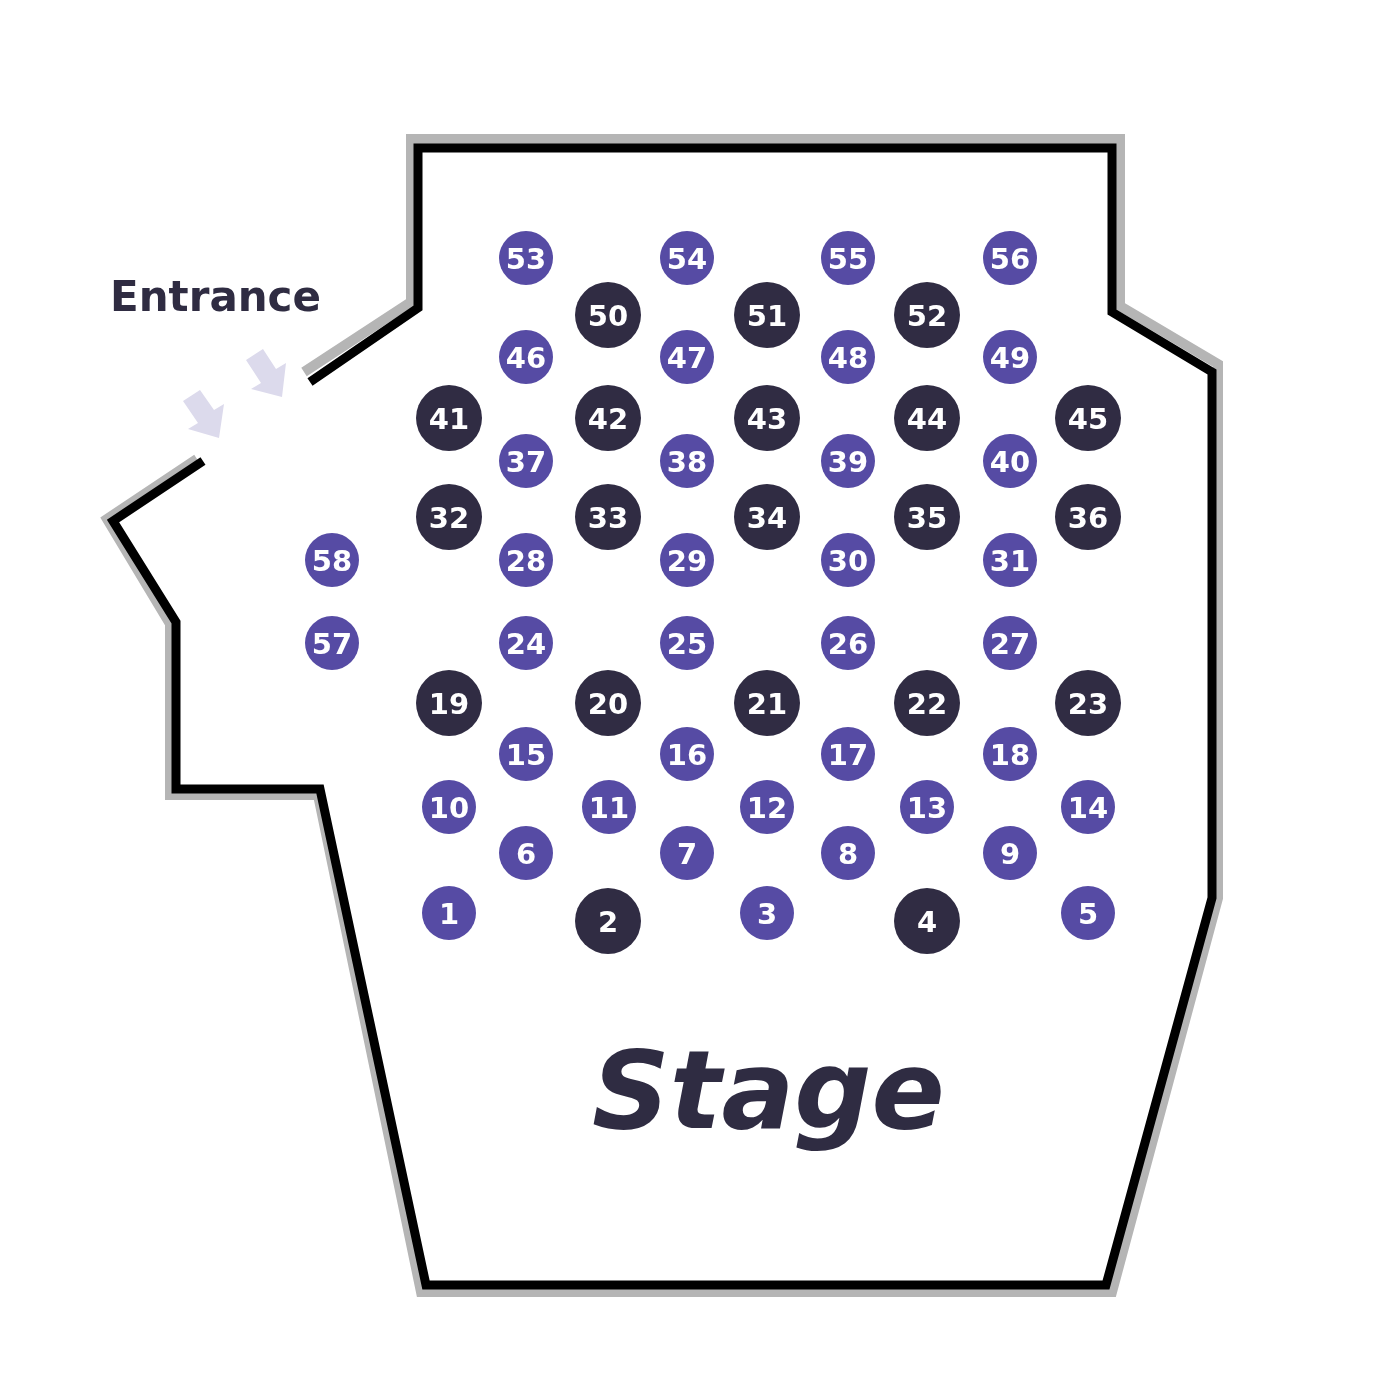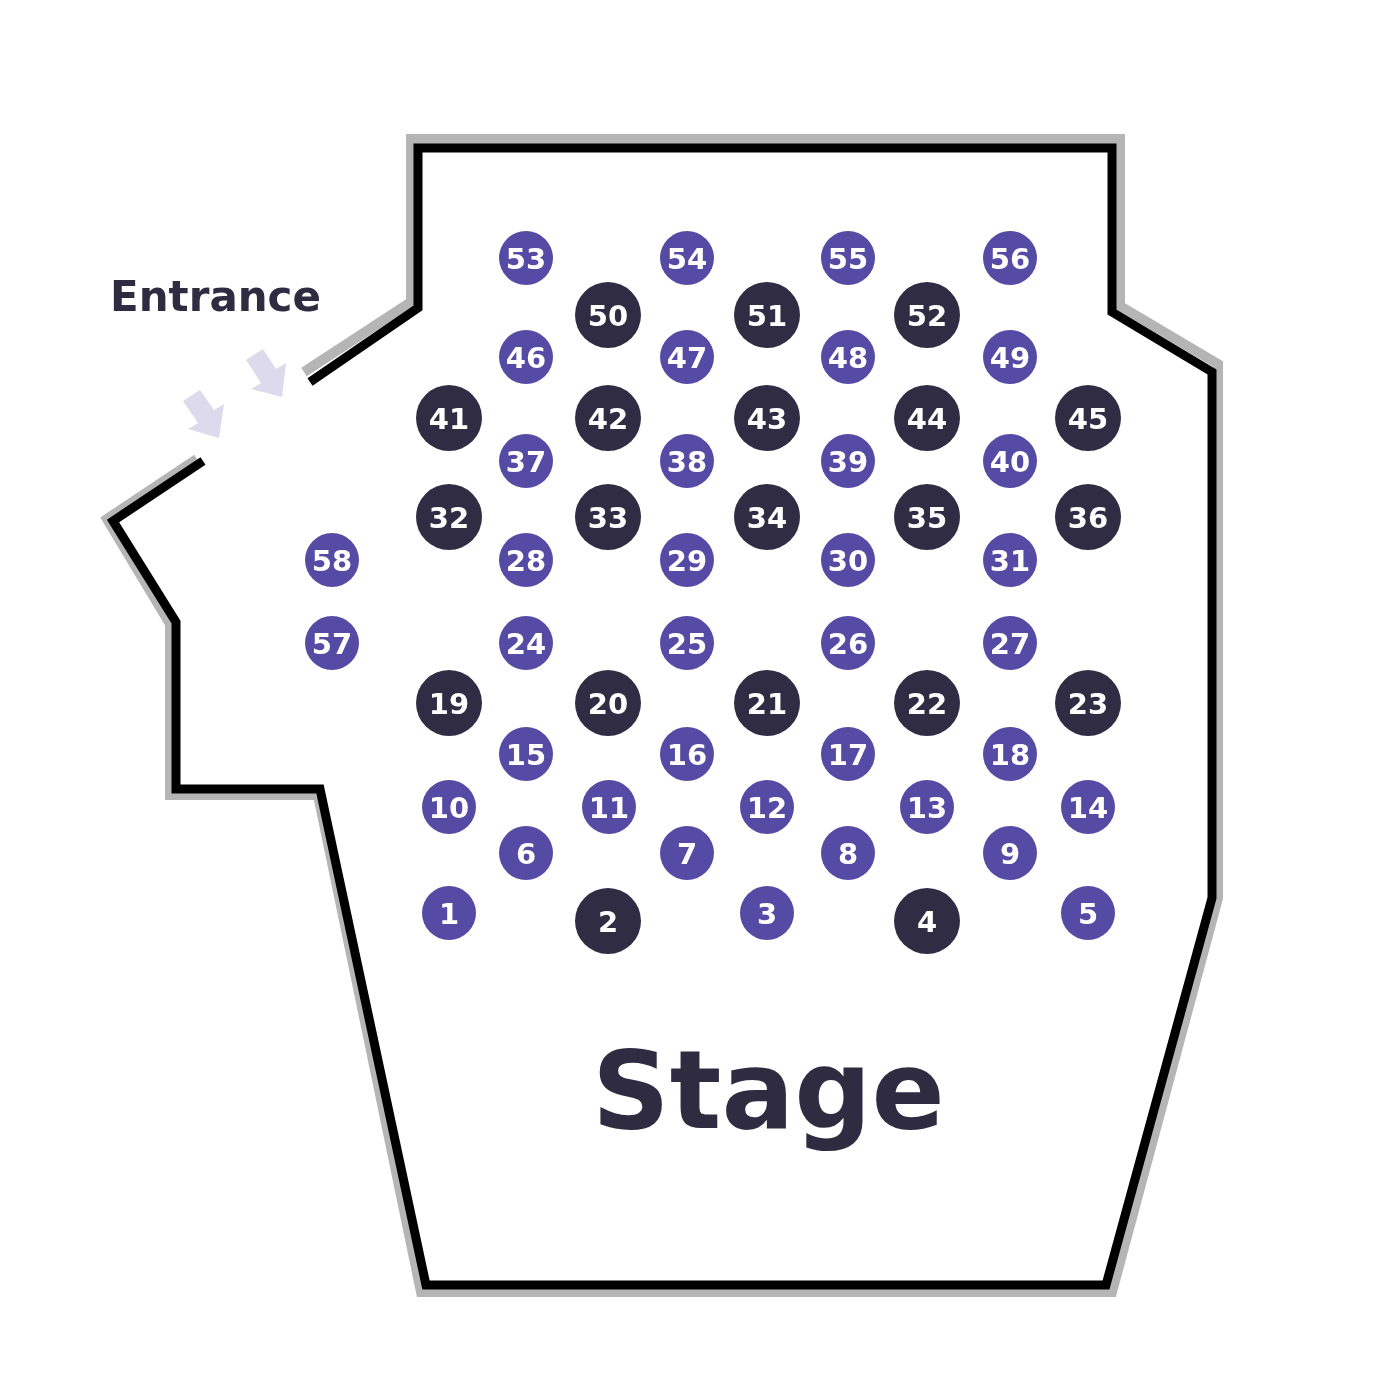--- a/index.html
+++ b/index.html
@@ -1,21 +1,21 @@
 <!DOCTYPE html>
 <html><head>
 <meta charset="utf-8">
 <style>
   html, body { margin: 0; padding: 0; background: #ffffff; }
   body { width: 1378px; height: 1378px; overflow: hidden; position: relative; font-family: "Liberation Sans", "DejaVu Sans", sans-serif; }
   #plan { position: absolute; left: 0; top: 0; }
   .seat-text { font-family: "DejaVu Sans", "Liberation Sans", sans-serif; font-weight: bold; fill: #ffffff; text-anchor: middle; dominant-baseline: central; }
   .seat-circle { cursor: pointer; }
   .entrance-label { position: absolute; left: 90px; top: 272px; font-size: 42px; font-weight: bold; color: #2f2c42; font-family: "DejaVu Sans", "Liberation Sans", sans-serif; letter-spacing: 0px; margin-left: 20px; }
-  .stage-label { position: absolute; left: 592px; top: 1028px; font-size: 108px; font-weight: bold; color: #2f2c42; font-family: "DejaVu Sans", "Liberation Sans", sans-serif; }
+  .stage-label { position: absolute; left: 592px; top: 1028px; font-size: 108px; font-weight: bold; color: #2f2c42; font-family: "DejaVu Sans", "Liberation Sans", sans-serif; font-style: italic; }
 </style>
 </head>
 <body>
 
 <svg id="plan" width="1378" height="1378" viewBox="0 0 1378 1378" xmlns="http://www.w3.org/2000/svg">
 
   <g fill="none" stroke="#b5b5b5" stroke-width="10" stroke-linejoin="miter">
     <polyline points="304,372 411,302 411,139 1120,139 1120,306 1218,364 1218,898 1112,1292 421,1292 318,795 170,795 170,624 107,519 197,459"></polyline>
   </g>
 

